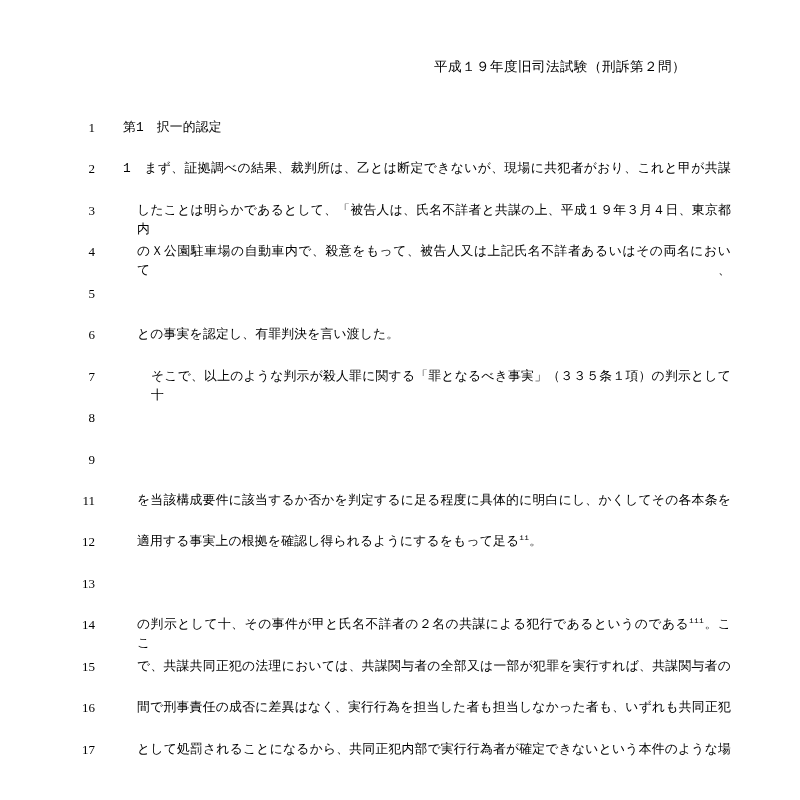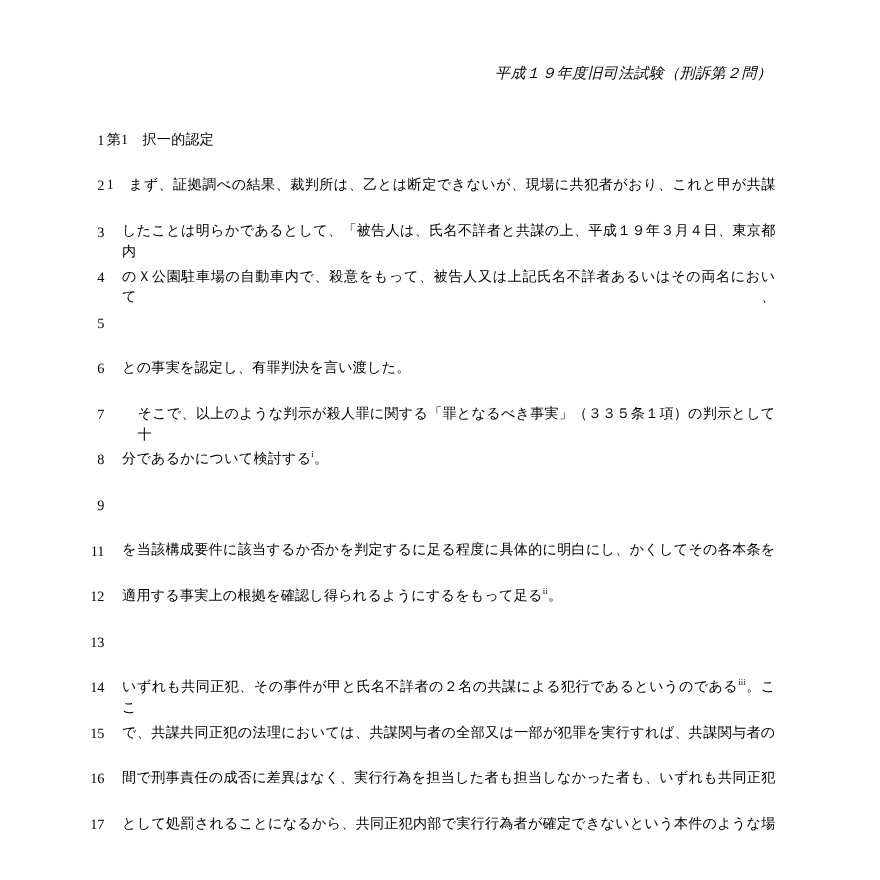--- a/index.html
+++ b/index.html
@@ -17,25 +17,24 @@
   .page {
     position: relative;
     width: 800px;
     height: 800px;
     background: #ffffff;
     overflow: hidden;
   }
   .doc-header {
     position: absolute;
     top: 58px;
-    right: 98px;
+    right: 114px;
     font-size: 13.5px;
     letter-spacing: 0.5px;
     white-space: nowrap;
-    font-style: italic;
   }
   .doc-body {
     position: absolute;
     top: 118px;
     left: 0;
     right: 0;
   }
   .line {
     display: flex;
     align-items: flex-start;
@@ -45,27 +44,28 @@
   .num {
     flex: none;
     width: 36px;
     margin-left: 59px;
     text-align: right;
     font-size: 13px;
     line-height: 19px;
   }
   .text {
     flex: none;
-    margin-left: 2px;
+    margin-left: 28px;
     width: 608px;
     box-sizing: border-box;
     font-size: 12.8px;
     line-height: 19px;
     letter-spacing: 0.2px;
     text-align: justify;
+    font-family: Liberation Mono, monospace;
   }
   .text.just {
     text-align-last: justify;
   }
   .indent-0 { padding-left: 0; }
   .indent-1 { padding-left: 14px; }
   .indent-2 { padding-left: 28px; }
   sup {
     font-size: 8px;
     line-height: 0;
@@ -100,39 +100,38 @@
       <div class="line">
         <span class="num">6</span>
         <span class="text indent-1"><span>との事実を認定し、有罪判決を言い渡した。</span></span>
       </div>
       <div class="line">
         <span class="num">7</span>
         <span class="text indent-2 just"><span>そこで、以上のような判示が殺人罪に関する「罪となるべき事実」（３３５条１項）の判示として十</span></span>
       </div>
       <div class="line">
         <span class="num">8</span>
-        <span class="text indent-1"><span>分であるかについて検討する</span><sup>i</sup><span>。</span></span>
       </div>
       <div class="line">
         <span class="num">9</span>
       </div>
       <div class="line">
         <span class="num">11</span>
         <span class="text indent-1 just"><span>を当該構成要件に該当するか否かを判定するに足る程度に具体的に明白にし、かくしてその各本条を</span></span>
       </div>
       <div class="line">
         <span class="num">12</span>
         <span class="text indent-1"><span>適用する事実上の根拠を確認し得られるようにするをもって足る</span><sup>ii</sup><span>。</span></span>
       </div>
       <div class="line">
         <span class="num">13</span>
       </div>
       <div class="line">
         <span class="num">14</span>
-        <span class="text indent-1 just"><span>いずれも共同正犯、その事件が甲と氏名不詳者の２名の共謀による犯行であるというのである</span><sup>iii</sup><span>。ここ</span></span>
+        <span class="text indent-1 just"><span>の判示として十、その事件が甲と氏名不詳者の２名の共謀による犯行であるというのである</span><sup>iii</sup><span>。ここ</span></span>
       </div>
       <div class="line">
         <span class="num">15</span>
         <span class="text indent-1 just"><span>で、共謀共同正犯の法理においては、共謀関与者の全部又は一部が犯罪を実行すれば、共謀関与者の</span></span>
       </div>
       <div class="line">
         <span class="num">16</span>
         <span class="text indent-1 just"><span>間で刑事責任の成否に差異はなく、実行行為を担当した者も担当しなかった者も、いずれも共同正犯</span></span>
       </div>
       <div class="line">

